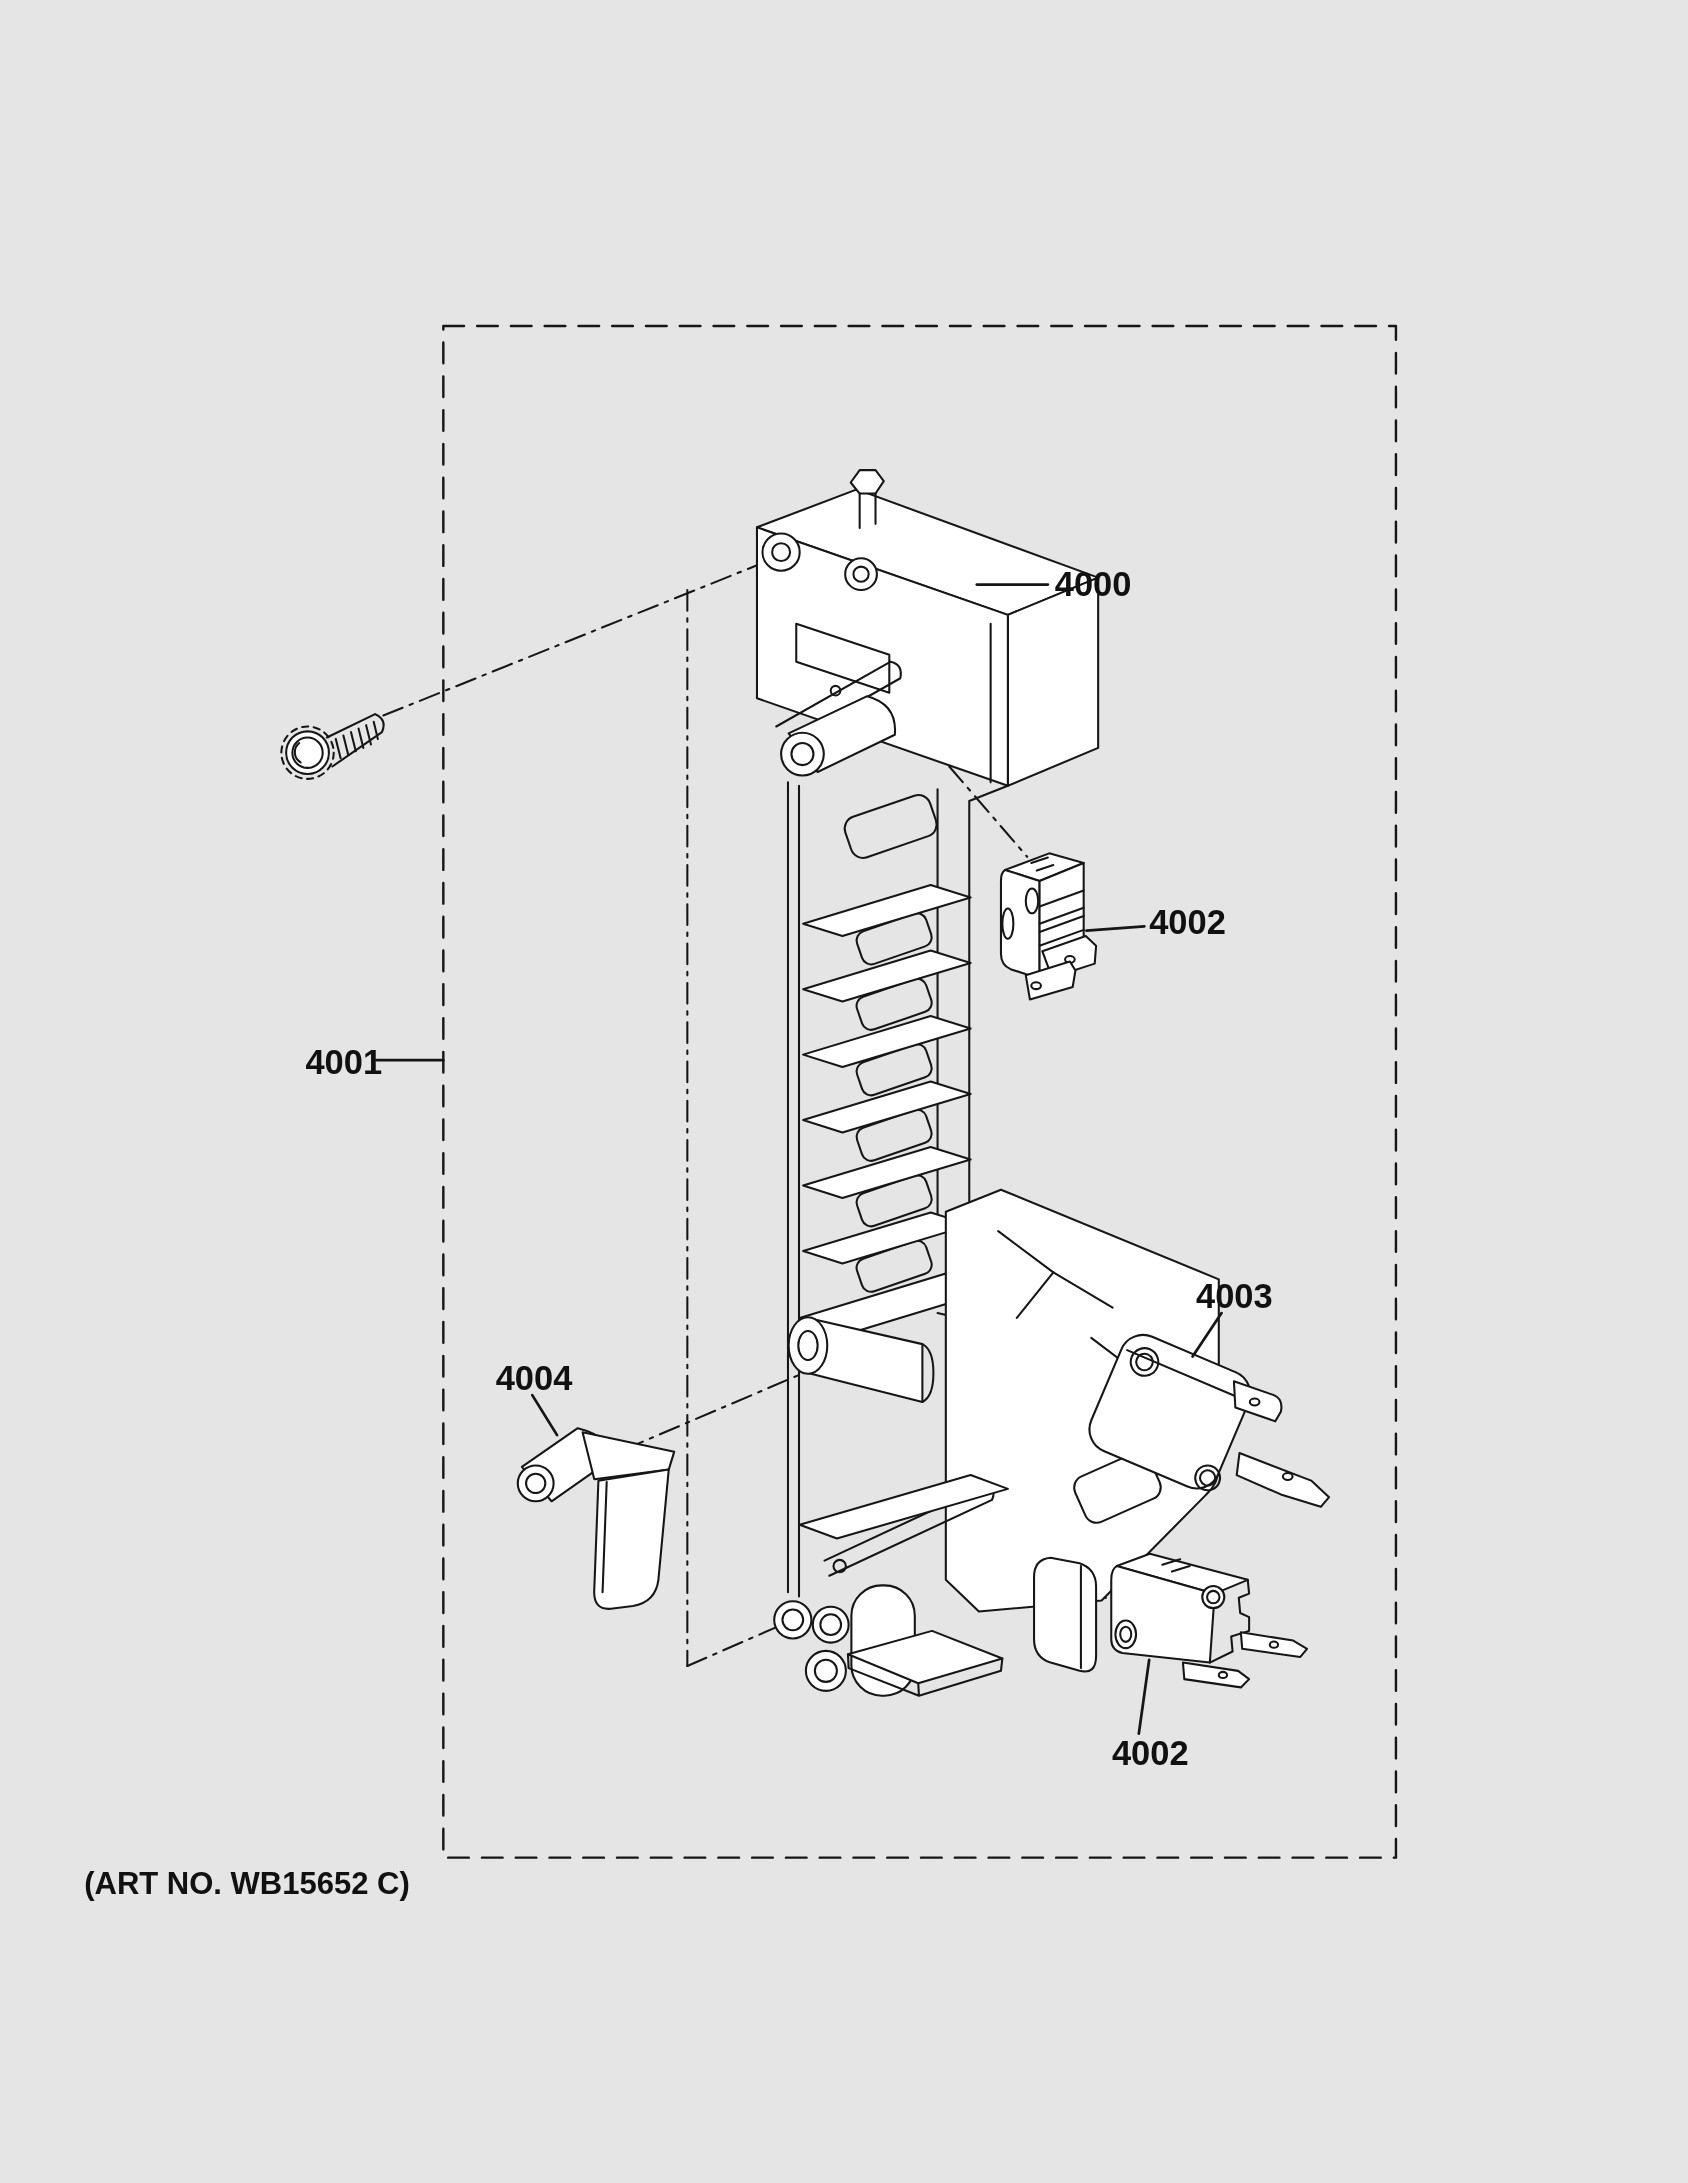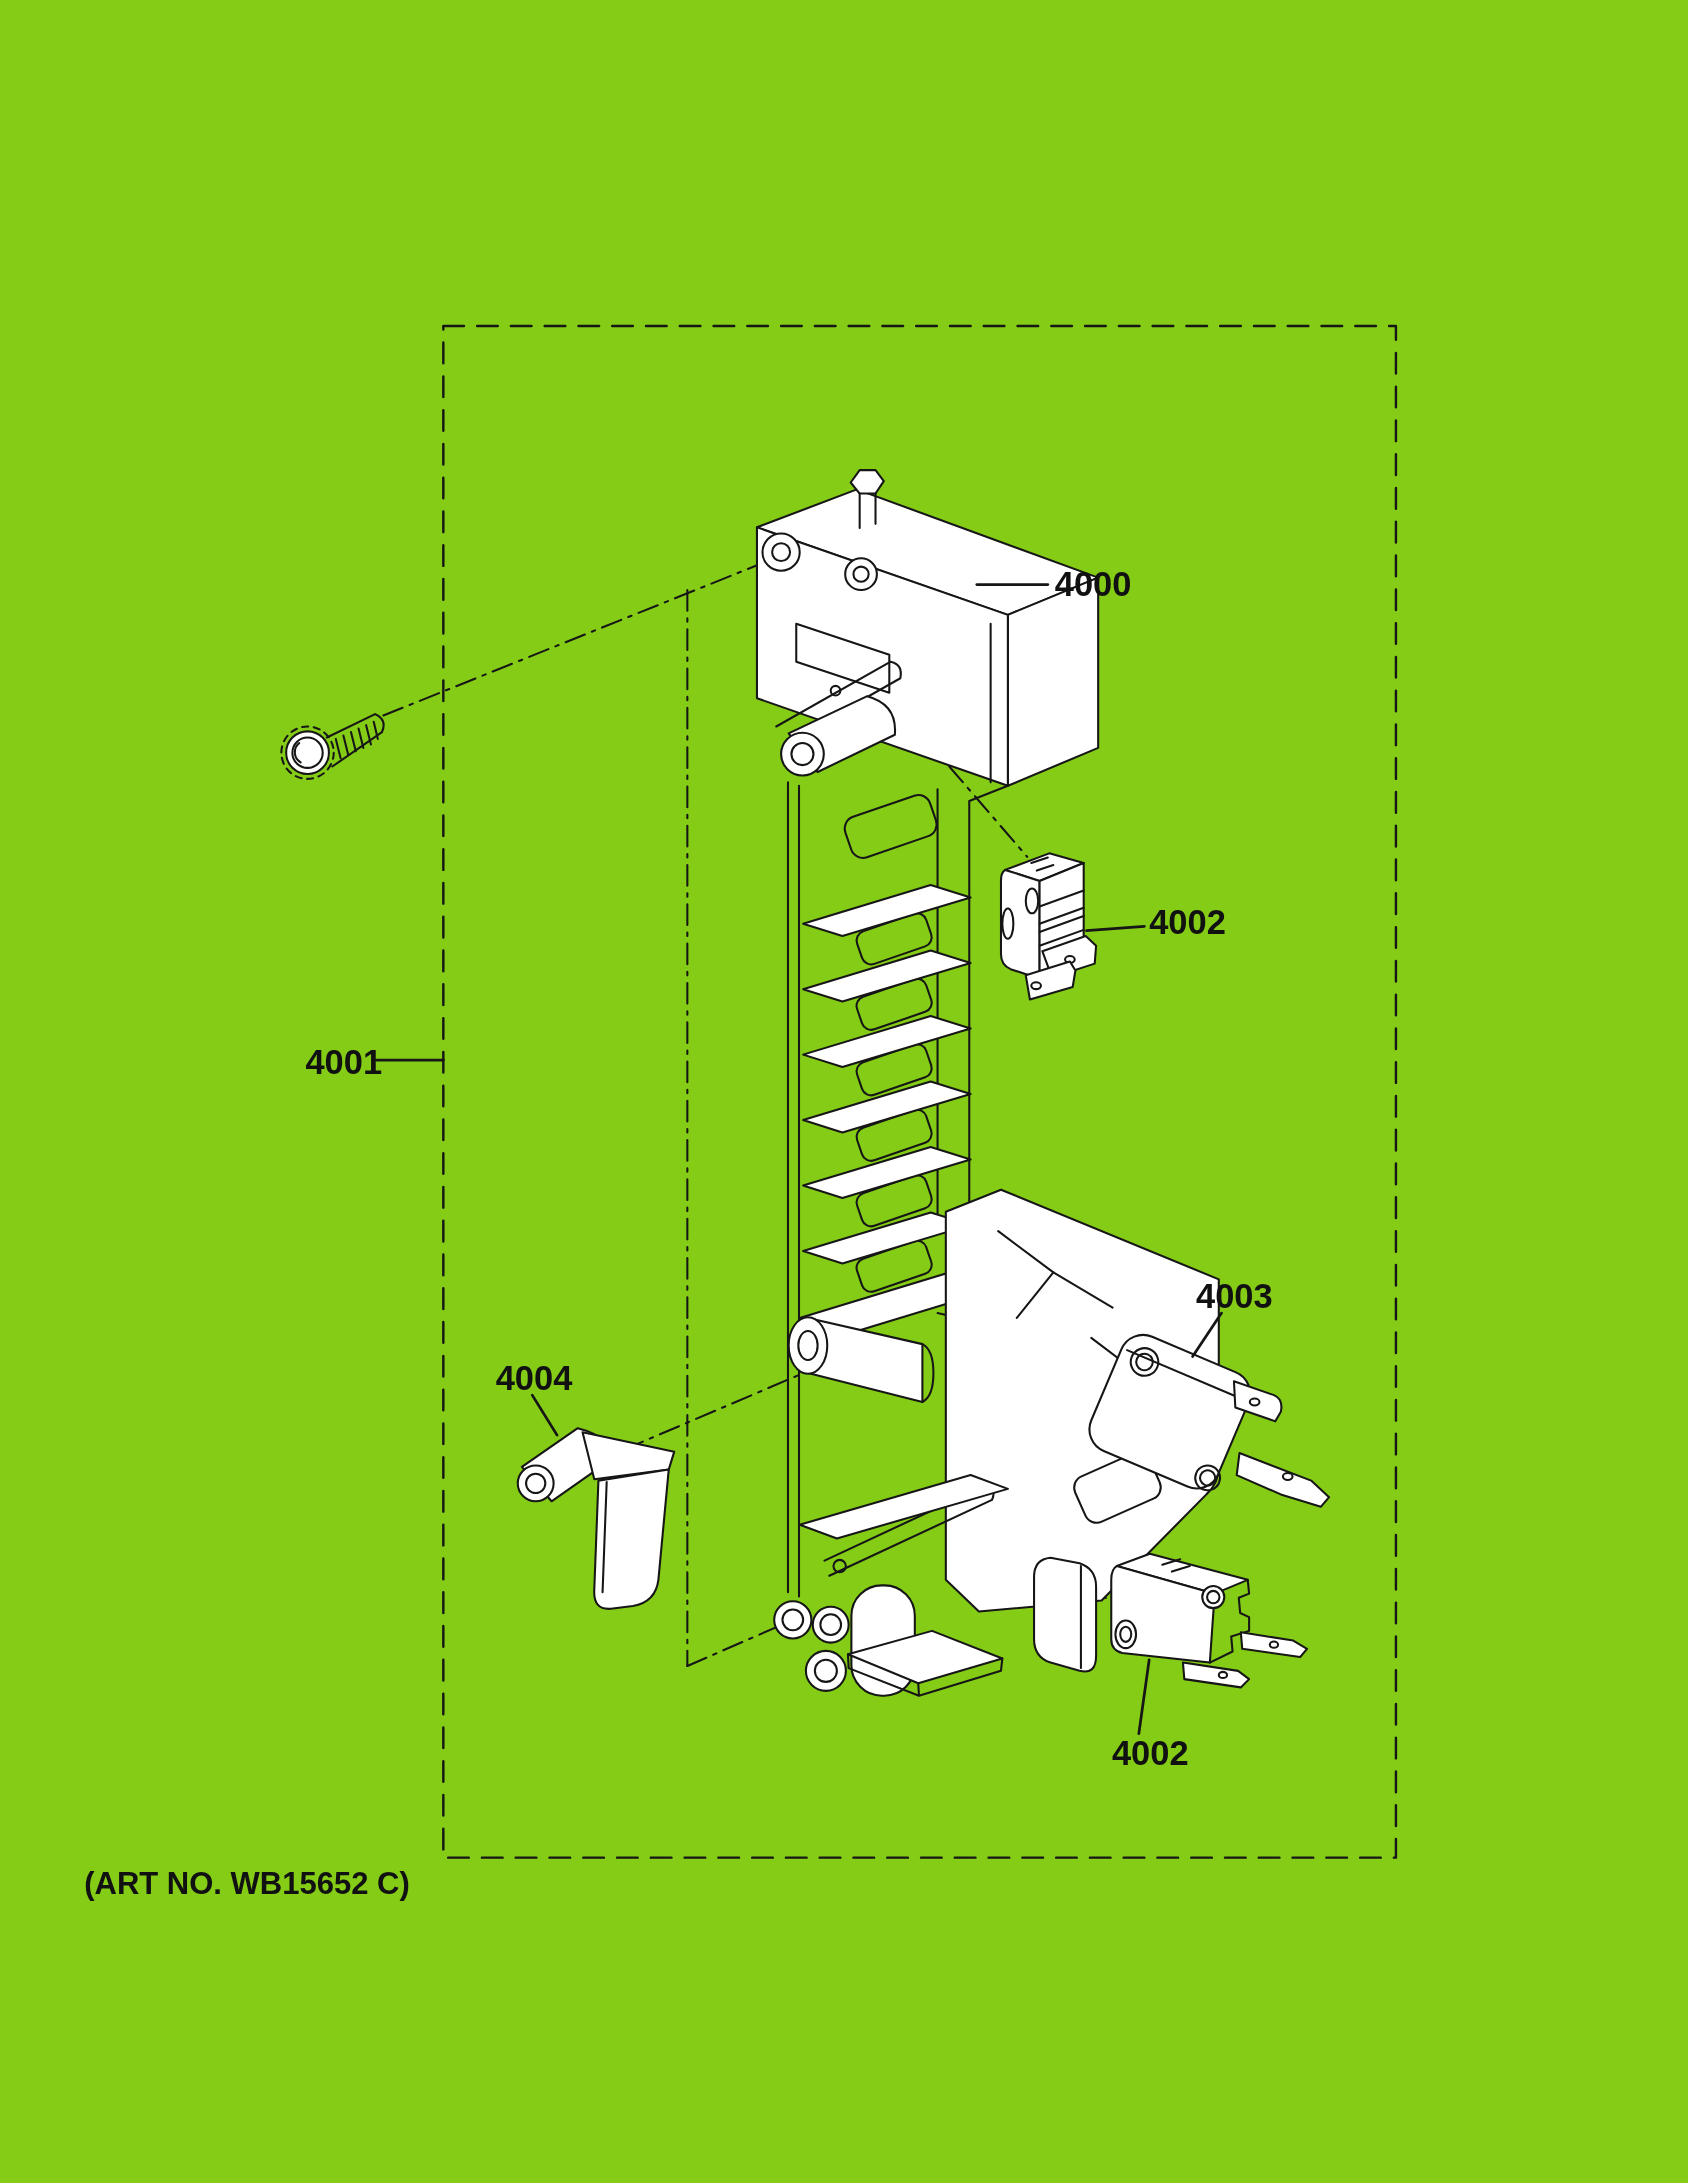--- a/index.html
+++ b/index.html
@@ -1,16 +1,16 @@
 <!DOCTYPE html>
 <html style="font-size:11px"><head>
 <meta charset="utf-8">
 <style>
   html,body{margin:0;padding:0;background:#ffffff;}
-  .canvas{position:relative;width:1689px;height:2183px;background:#84cc16;overflow:hidden;}
+  .canvas{position:relative;width:1689px;height:2183px;background:#e5e5e5;overflow:hidden;}
   svg{display:block;}
   .callout{font-family:"Liberation Sans","DejaVu Sans",sans-serif;font-weight:bold;font-size:50px;fill:#111;}
   .artno{font-family:"Liberation Sans","DejaVu Sans",sans-serif;font-weight:bold;font-size:45px;fill:#111;}
   .ink{stroke:#161616;stroke-width:3;fill:none;stroke-linejoin:round;stroke-linecap:round;}
   .fillw{fill:#ffffff;}
   .dashdot{stroke-dasharray:30 11 5 11;}
   .boundary{stroke-dasharray:30 19;stroke-width:3.5;}
   .leader{stroke-width:4;}
 </style>
 </head>

